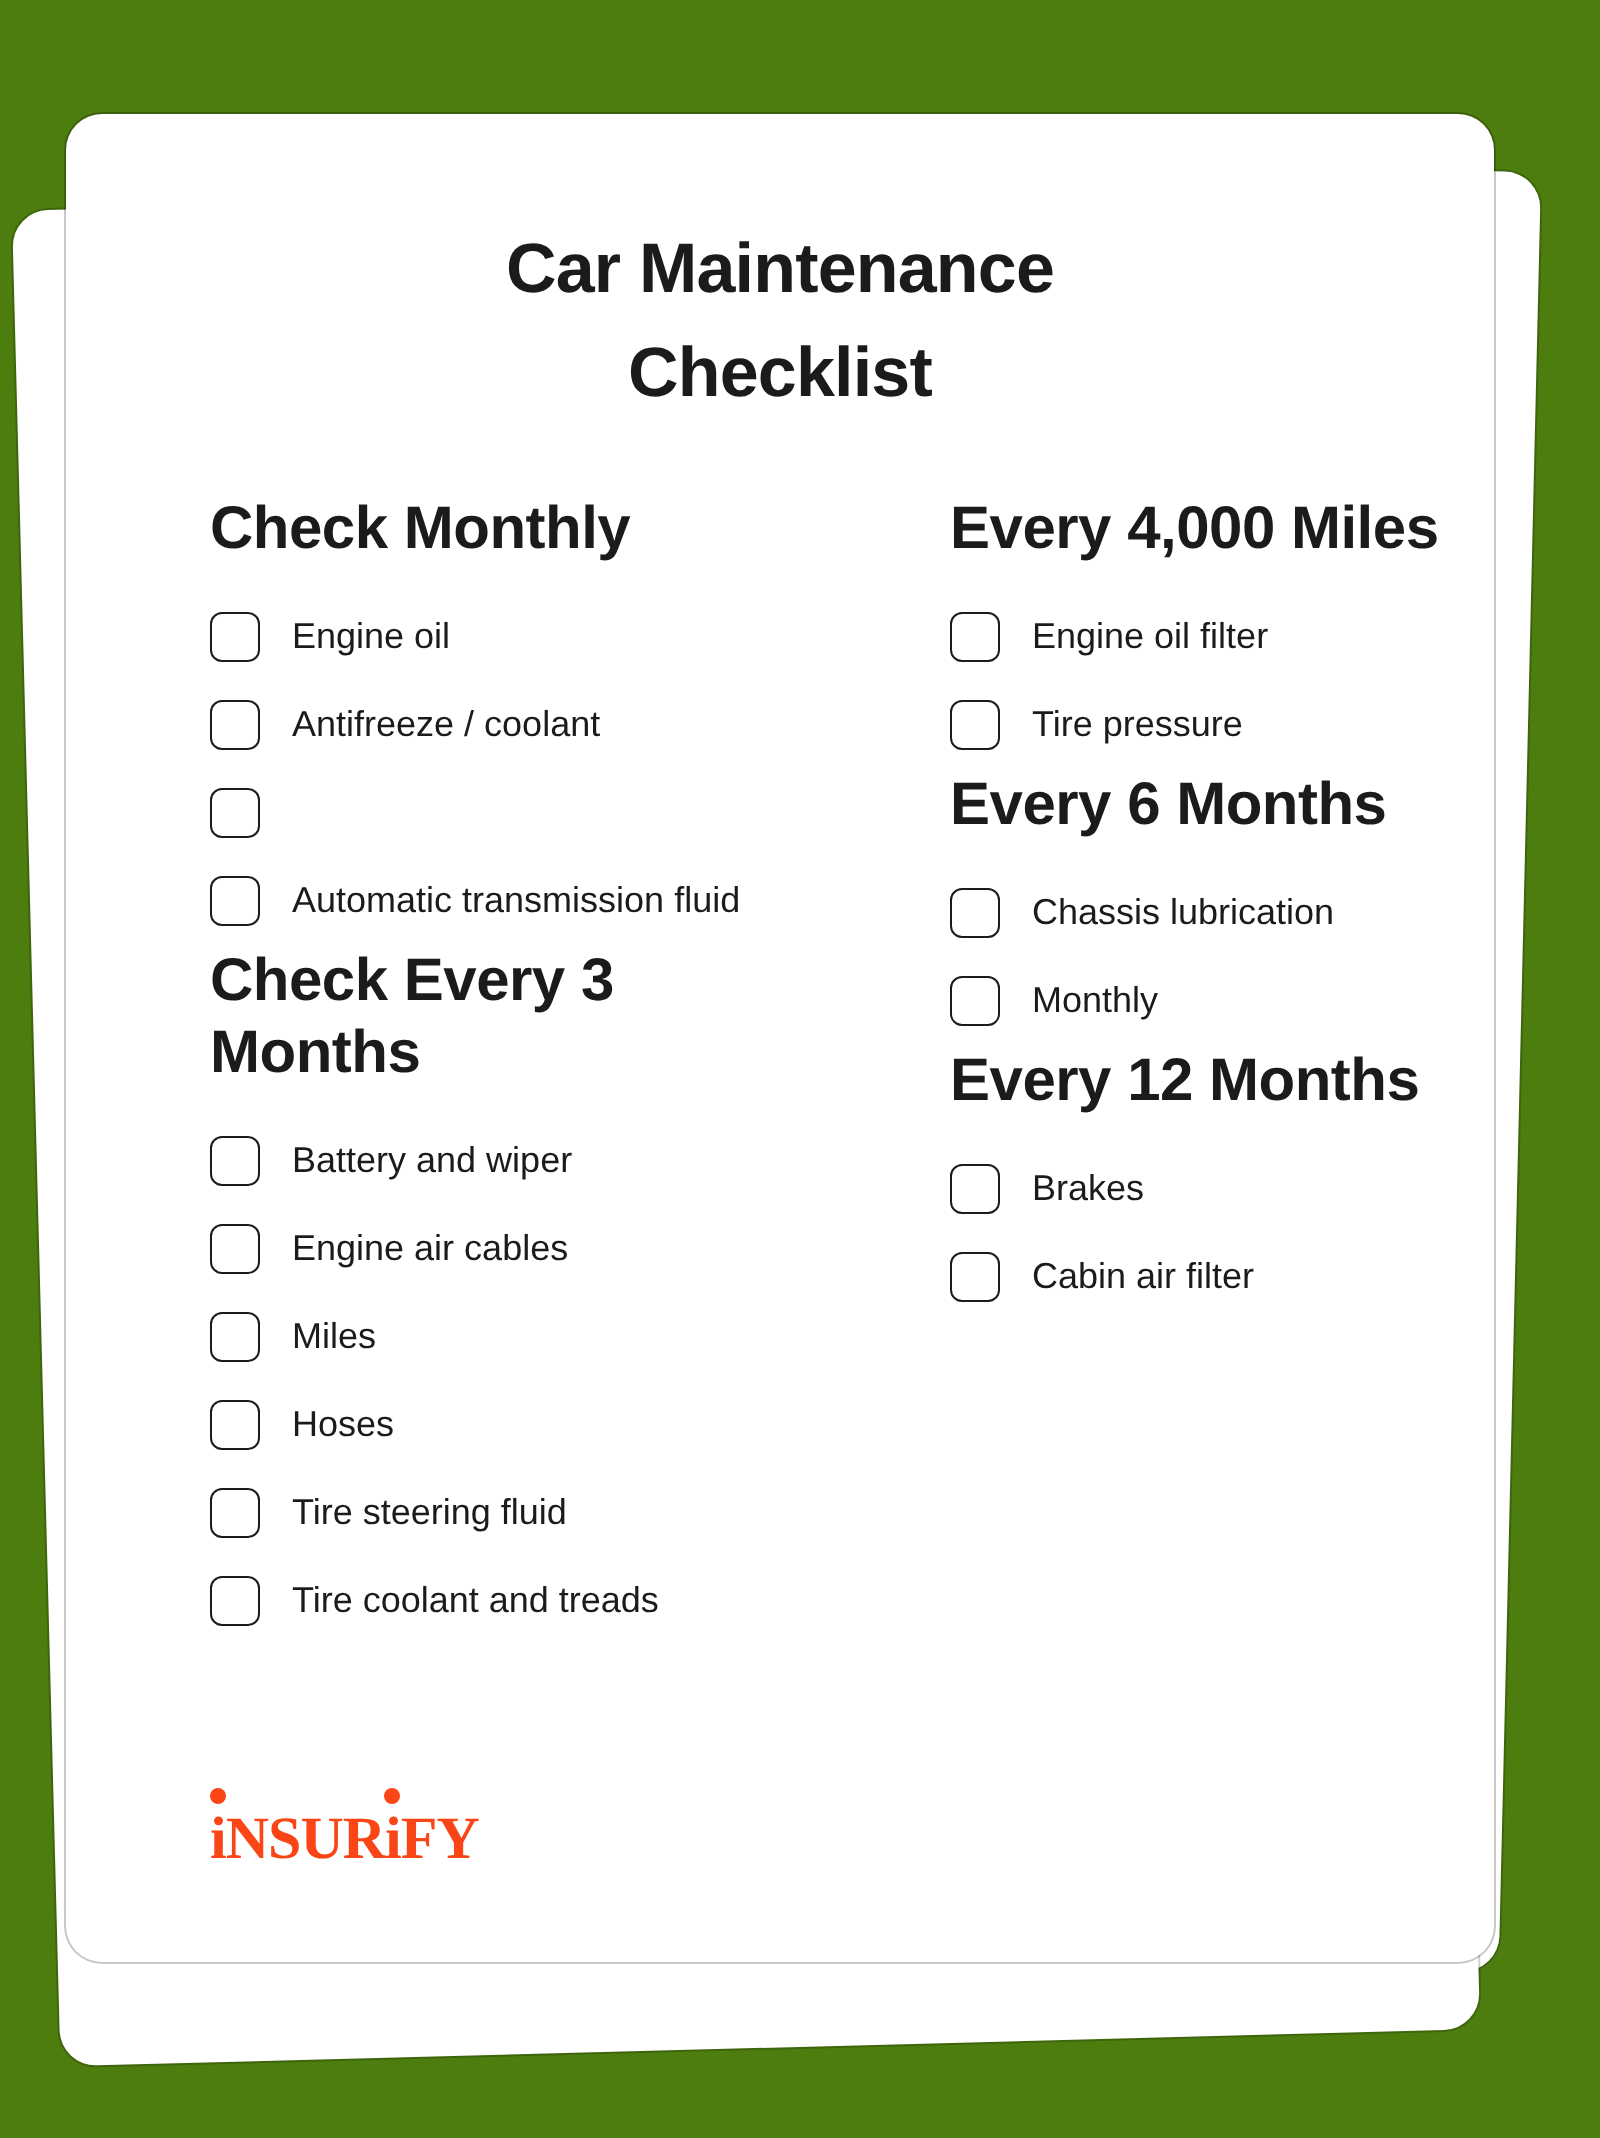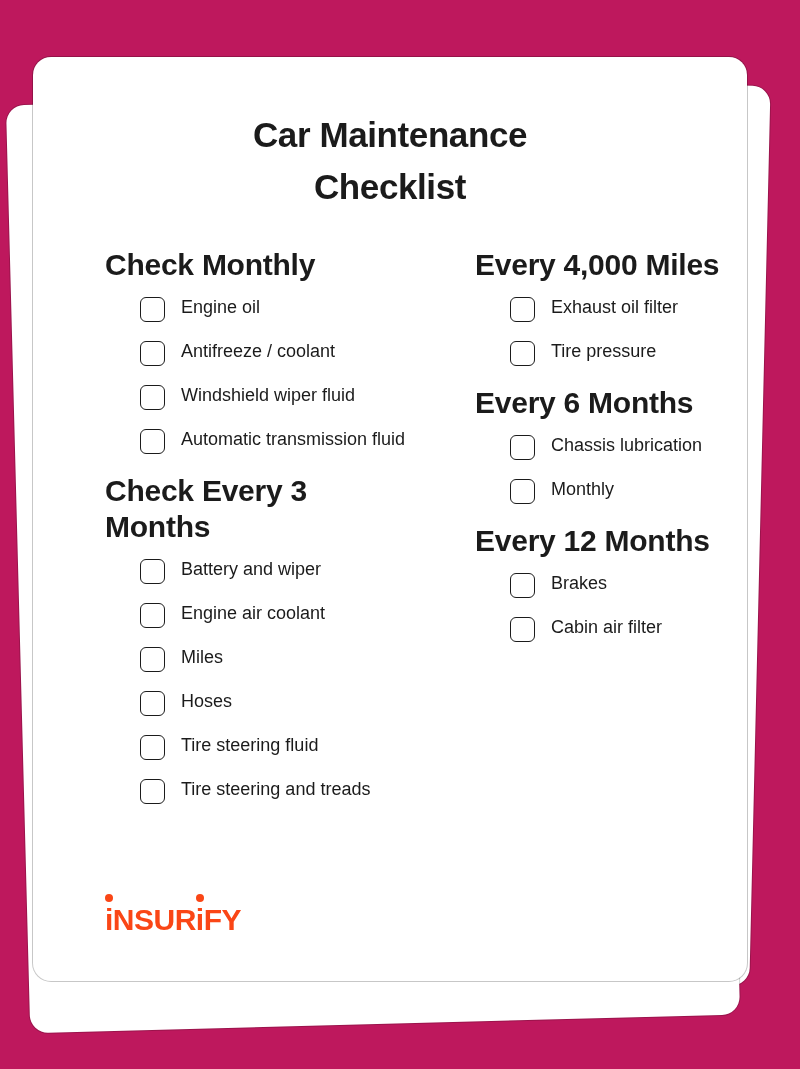--- a/index.html
+++ b/index.html
@@ -9,21 +9,21 @@
     height: 1069px;
     background: #000000;
     font-family: "Liberation Sans", sans-serif;
     overflow: hidden;
   }
 
   .stage {
     position: relative;
     width: 800px;
     height: 1069px;
-    background: #be185d;
+    background: #4d7c0f;
   }
 
   
   .card-back-2 {
     position: absolute;
     left: 72px;
     top: 78px;
     width: 688px;
     height: 900px;
     background: #ffffff;
@@ -97,22 +97,22 @@
     font-weight: 700;
     color: #1b1b1b;
     letter-spacing: -0.25px;
     line-height: 1.2;
   }
 
   .items { margin-top: 14px; }
 
   .check-row {
     display: flex;
+    align-items: center;
     height: 44px;
-    margin-left: 35px;
   }
 
   .checkbox {
     flex: 0 0 auto;
     width: 25px;
     height: 25px;
     border: 1.7px solid #1b1b1b;
     border-radius: 6px;
     background: #ffffff;
   }
@@ -141,20 +141,21 @@
   }
 
   .logo {
     font-size: 30px;
     font-weight: 700;
     letter-spacing: -0.5px;
     color: #fa4616;
     line-height: 1;
     display: inline-block;
     position: relative;
+    font-family: Liberation Serif, serif;
   }
   .logo .dotted {
     position: relative;
     display: inline-block;
   }
   .logo .dotted::after {
     content: "";
     position: absolute;
     top: -11px;
     left: 50%;
@@ -190,69 +191,68 @@
             <div class="check-row">
               <span class="checkbox"></span>
               <span class="check-label">Engine oil</span>
             </div>
             <div class="check-row">
               <span class="checkbox"></span>
               <span class="check-label">Antifreeze / coolant</span>
             </div>
             <div class="check-row">
               <span class="checkbox"></span>
-              <span class="check-label">Windshield wiper fluid</span>
             </div>
             <div class="check-row">
               <span class="checkbox"></span>
               <span class="check-label">Automatic transmission fluid</span>
             </div>
           </div>
         </div>
 
         <div class="section sp-left-2">
           <div class="section-title">Check Every 3 Months</div>
           <div class="items">
             <div class="check-row">
               <span class="checkbox"></span>
               <span class="check-label">Battery and wiper</span>
             </div>
             <div class="check-row">
               <span class="checkbox"></span>
-              <span class="check-label">Engine air coolant</span>
+              <span class="check-label">Engine air cables</span>
             </div>
             <div class="check-row">
               <span class="checkbox"></span>
               <span class="check-label">Miles</span>
             </div>
             <div class="check-row">
               <span class="checkbox"></span>
               <span class="check-label">Hoses</span>
             </div>
             <div class="check-row">
               <span class="checkbox"></span>
               <span class="check-label">Tire steering fluid</span>
             </div>
             <div class="check-row">
               <span class="checkbox"></span>
-              <span class="check-label">Tire steering and treads</span>
+              <span class="check-label">Tire coolant and treads</span>
             </div>
           </div>
         </div>
 
       </div>
 
       <div class="col-right">
 
         <div class="section sp-right-1">
           <div class="section-title">Every 4,000 Miles</div>
           <div class="items">
             <div class="check-row">
               <span class="checkbox"></span>
-              <span class="check-label">Exhaust oil filter</span>
+              <span class="check-label">Engine oil filter</span>
             </div>
             <div class="check-row">
               <span class="checkbox"></span>
               <span class="check-label">Tire pressure</span>
             </div>
           </div>
         </div>
 
         <div class="section sp-right-2">
           <div class="section-title">Every 6 Months</div>

